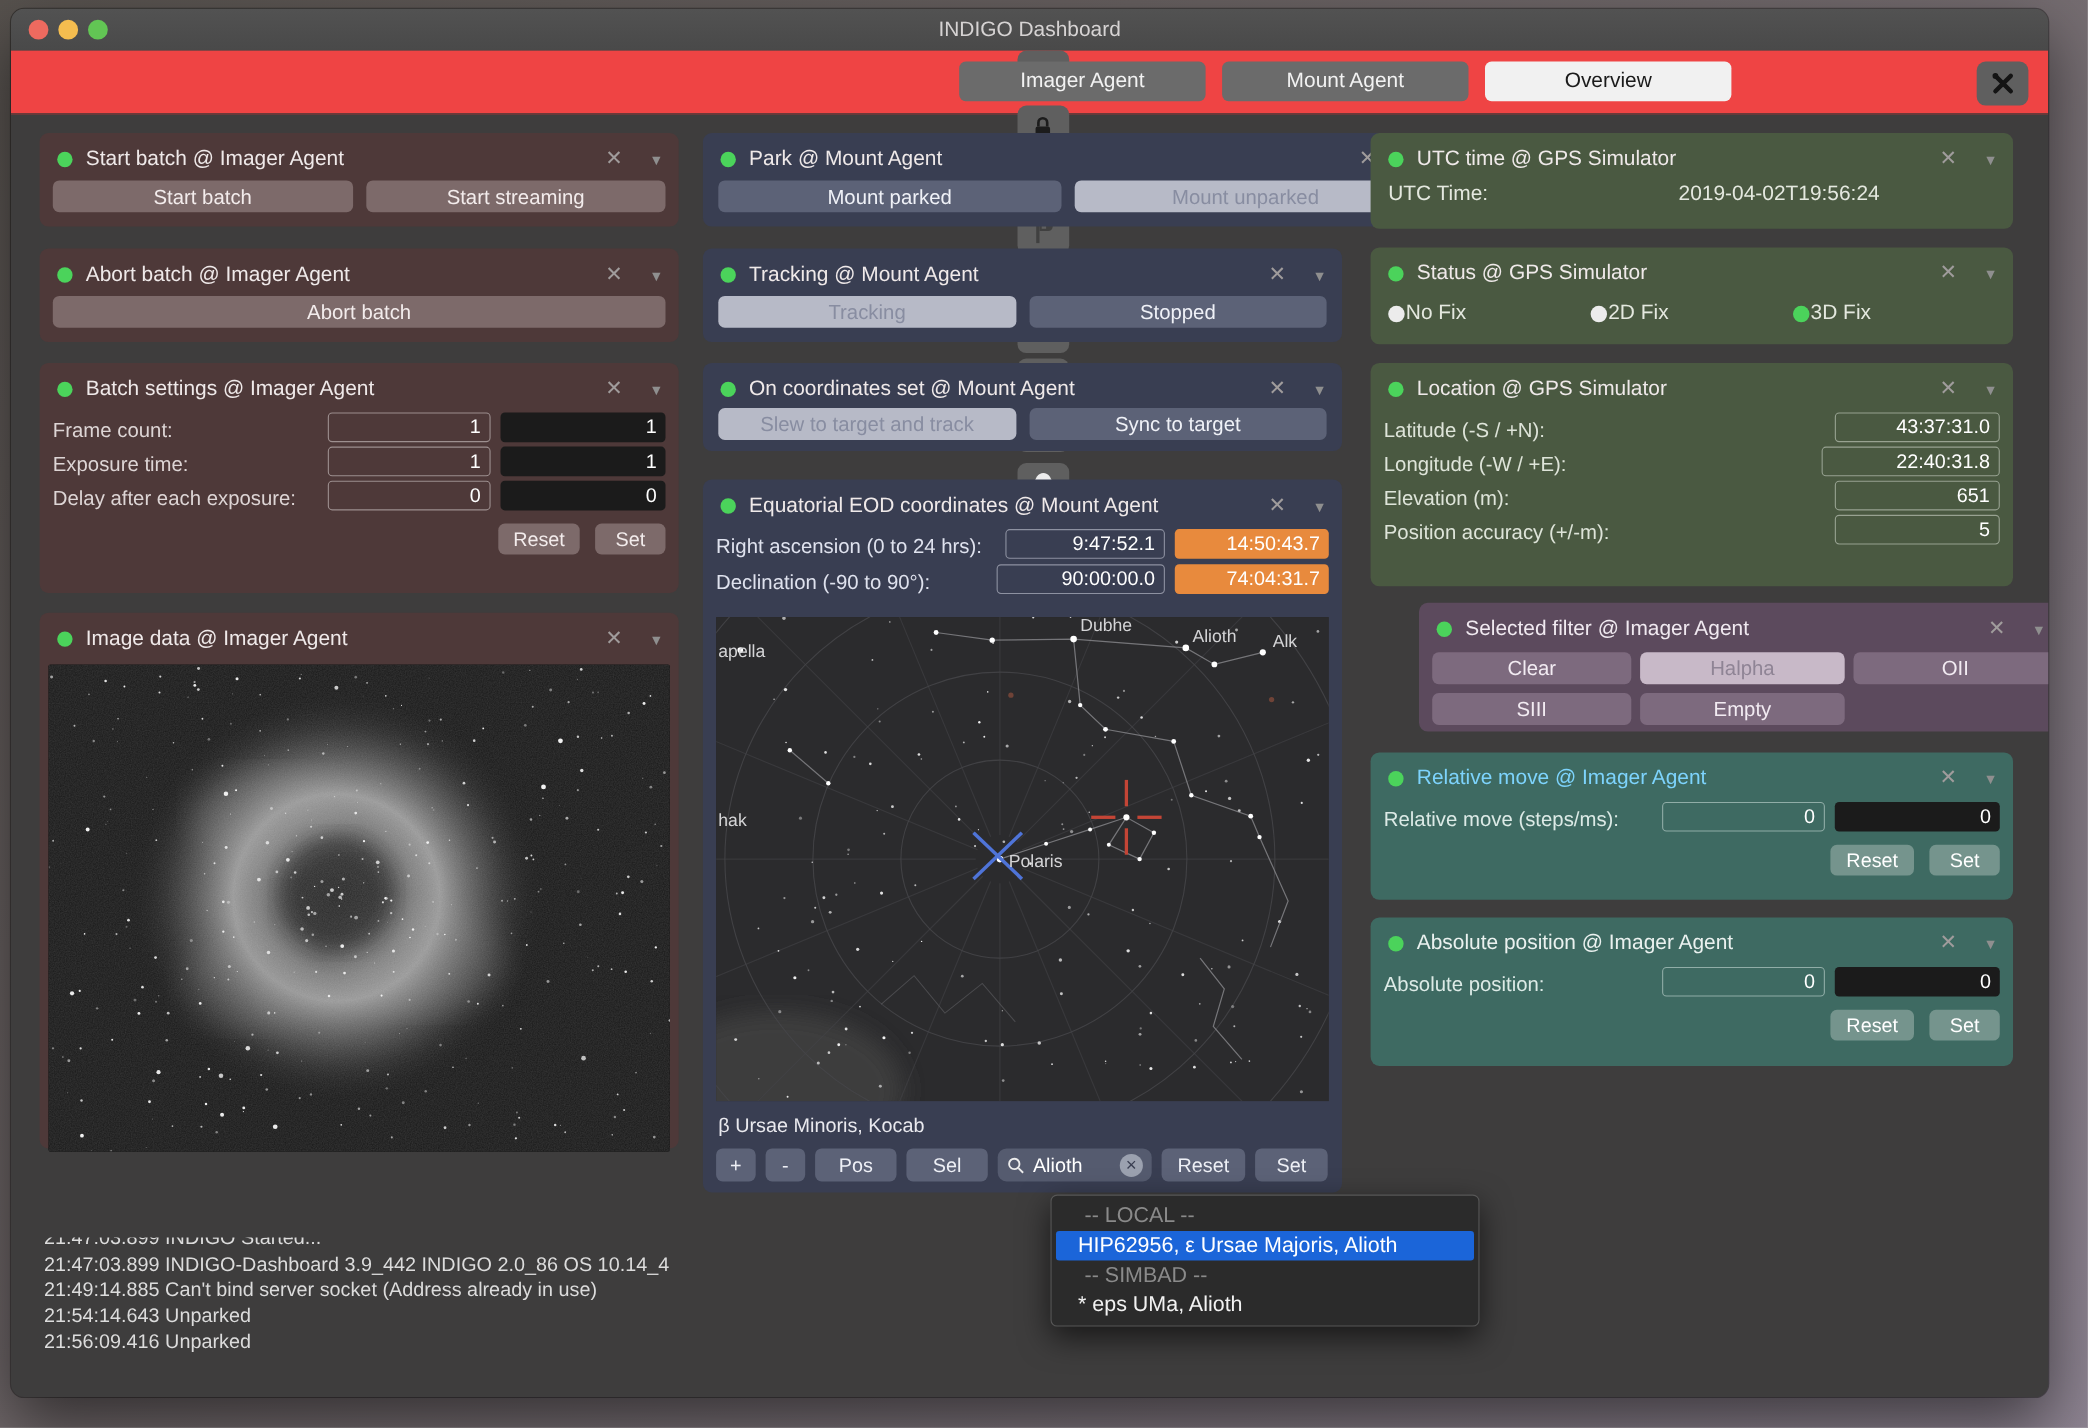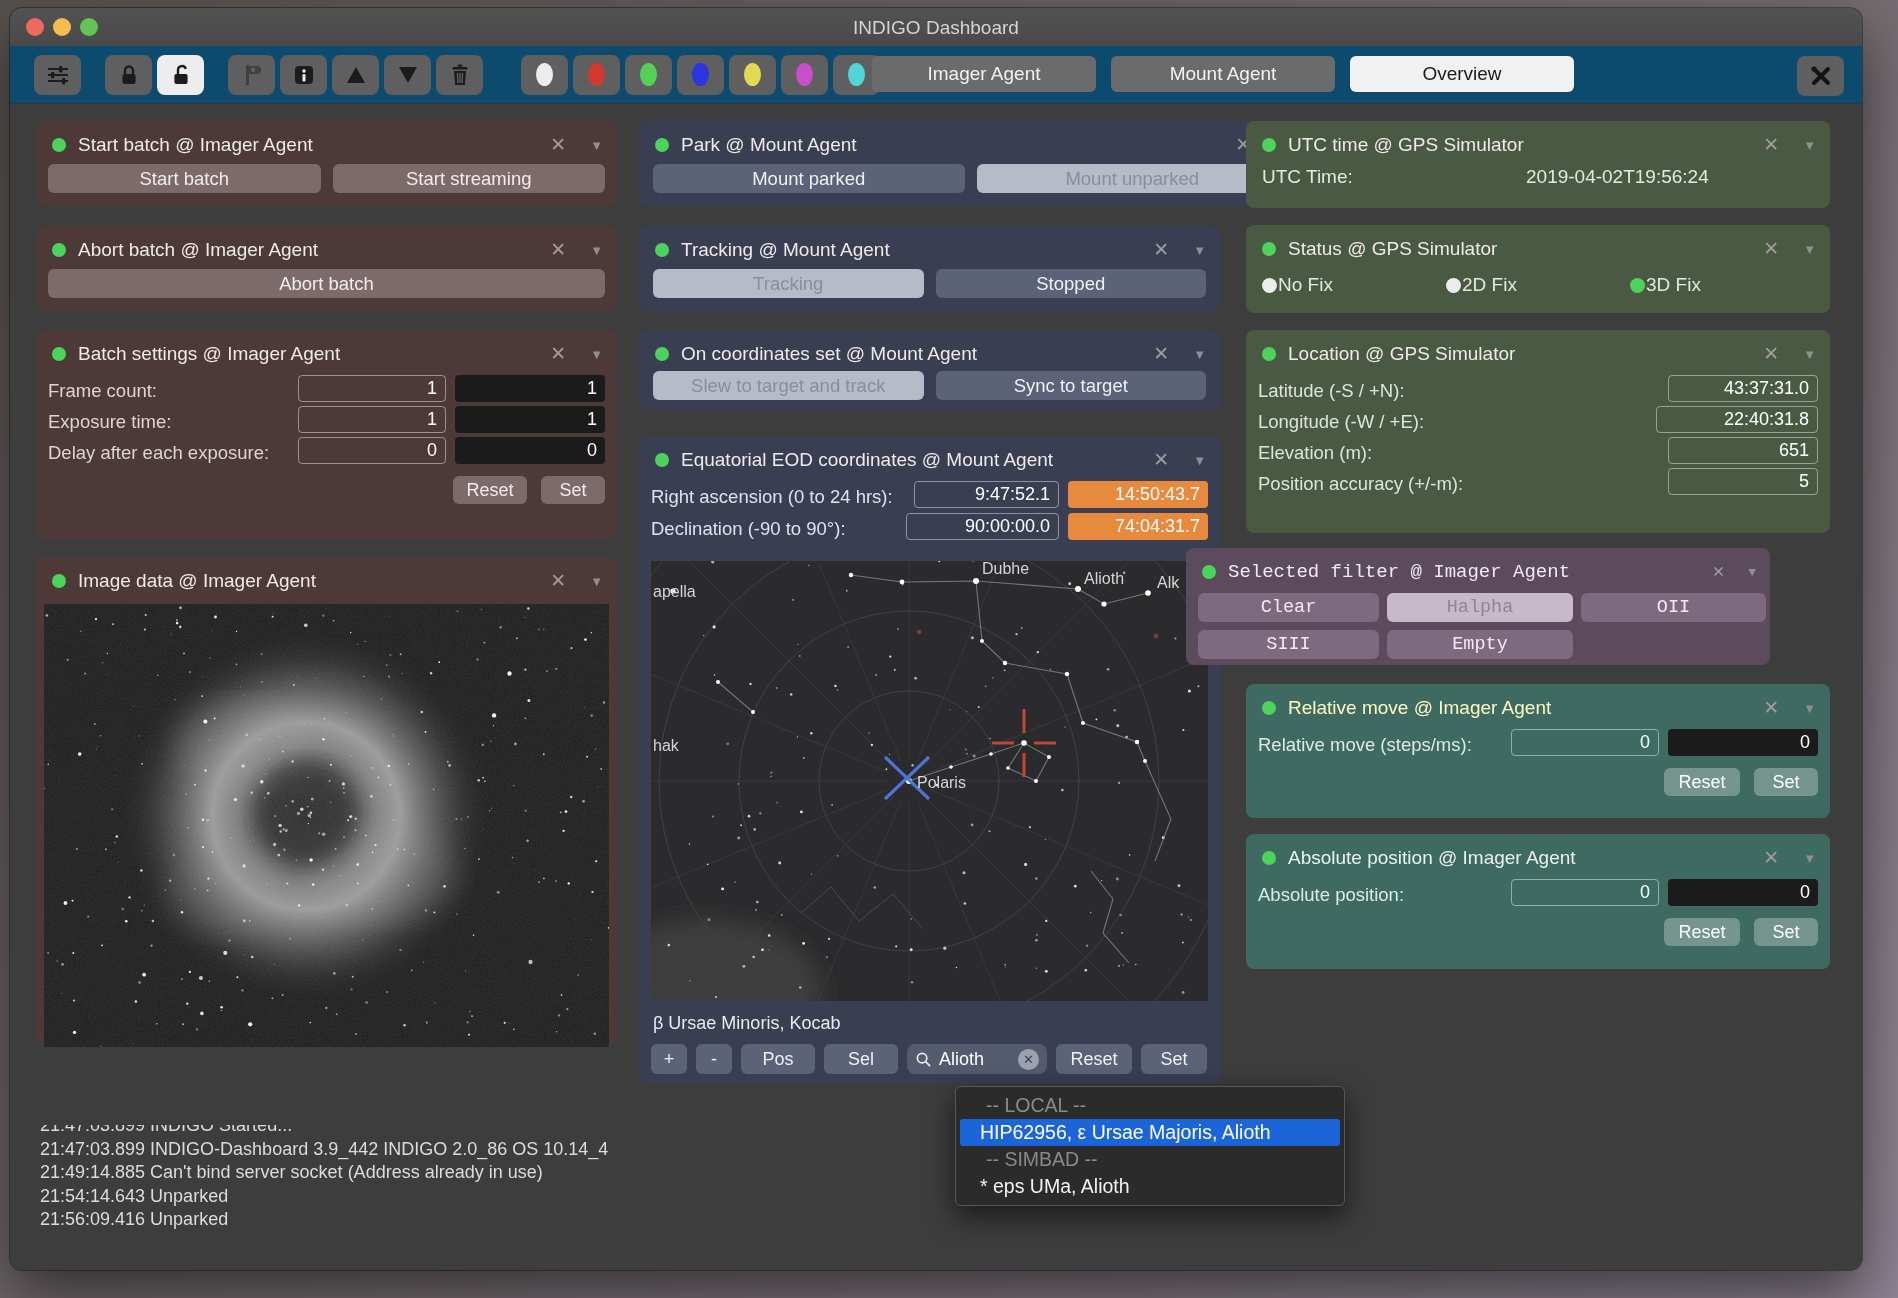--- a/index.html
+++ b/index.html
@@ -10,22 +10,22 @@
     -webkit-font-smoothing:antialiased;
   }
   .window{position:absolute;left:10px;top:8px;width:1852px;height:1262px;background:#3e3d3d;
     border-radius:12px;box-shadow:0 25px 60px rgba(0,0,0,.55),0 0 0 1px rgba(0,0,0,.35);overflow:hidden;}
   
   .titlebar{height:38px;background:linear-gradient(#525252,#494949);position:relative;}
   .traffic{position:absolute;top:10px;left:16px;display:flex;gap:9px;}
   .light{width:18px;height:18px;border-radius:50%;}
   .title{text-align:center;line-height:40px;color:#d6d3d3;font-size:19px;}
   
-  .toolbar{height:57px;background:#0c4a6e;display:flex;align-items:center;padding:0 0 0 24px;gap:5px;
-    border-bottom:1px solid #353535;position:relative;}
+  .toolbar{height:57px;background:#ef4444;display:flex;align-items:center;padding:0 0 0 24px;gap:5px;
+    border-bottom:1px solid #353535;position:relative;flex-direction:column;}
   .tbtn{width:47px;height:40px;background:#5f5f5f;border-radius:8px;display:flex;align-items:center;justify-content:center;flex:none;}
   .tbtn.active{background:#ededed;}
   .tbtn.dim svg{opacity:.45;}
   .tb-gap{width:14px;flex:none;}
   .cdot{width:17px;height:23px;border-radius:50%;}
   .tabs{position:absolute;right:288px;top:10px;display:flex;gap:15px;}
   .tab{width:224px;height:36px;background:#6b6b6b;border-radius:6px;color:#f2f2f2;font-size:19px;
     display:flex;align-items:center;justify-content:center;}
   .tab.active{background:#f1f1f1;color:#1b1b1b;}
   .wrench{position:absolute;right:18px;top:10px;}
@@ -1015,41 +1015,41 @@
     <div class="frow">
       <div class="flabel" style="color:#dee4d9">Elevation (m):</div>
       <input class="inp" style="width: 150px;" value="651">
     </div>
     <div class="frow">
       <div class="flabel" style="color:#dee4d9">Position accuracy (+/-m):</div>
       <input class="inp" style="width: 150px;" value="5">
     </div>
   </div>
 
-  <div class="panel purple" style="left:1176px;top:540px;width:584px;height:117px;font-family:Liberation Mono, monospace;">
+  <div class="panel purple" style="left:1280px;top:540px;width:584px;height:117px;">
     <div class="ph">
       <div class="gdot"></div>
       <div class="ptitle" style="color:#f0e9f0">Selected filter @ Imager Agent</div>
       <div class="px">✕</div>
       <div class="pchev">▼</div>
     </div>
     <div class="fgrid">
       <div class="fbtn">Clear</div>
       <div class="fbtn active">Halpha</div>
       <div class="fbtn">OII</div>
       <div class="fbtn">SIII</div>
       <div class="fbtn">Empty</div>
       <div></div>
     </div>
   </div>
 
   <div class="panel teal" style="left:1236px;top:676px;width:584px;height:134px;">
     <div class="ph">
       <div class="gdot"></div>
-      <div class="ptitle" style="color:#fef9c3">Relative move @ Imager Agent</div>
+      <div class="ptitle" style="color:#7dd3fc">Relative move @ Imager Agent</div>
       <div class="px">✕</div>
       <div class="pchev">▼</div>
     </div>
     <div class="frow">
       <div class="flabel" style="color:#dceae6">Relative move (steps/ms):</div>
       <input class="inp" style="border-color: rgba(225, 240, 236, 0.5);" value="0">
       <div class="val">0</div>
     </div>
     <div class="actions">
       <div class="abtn">Reset</div>

